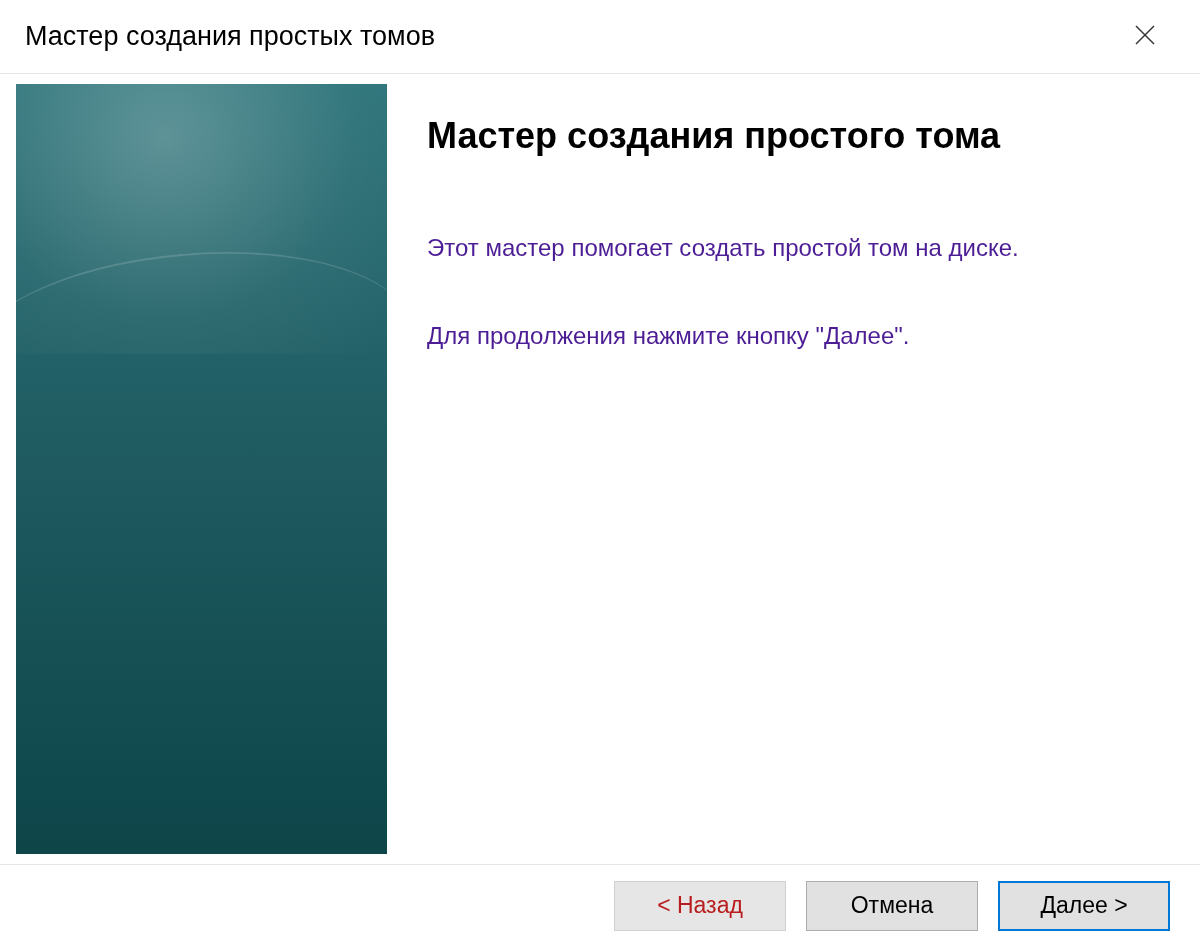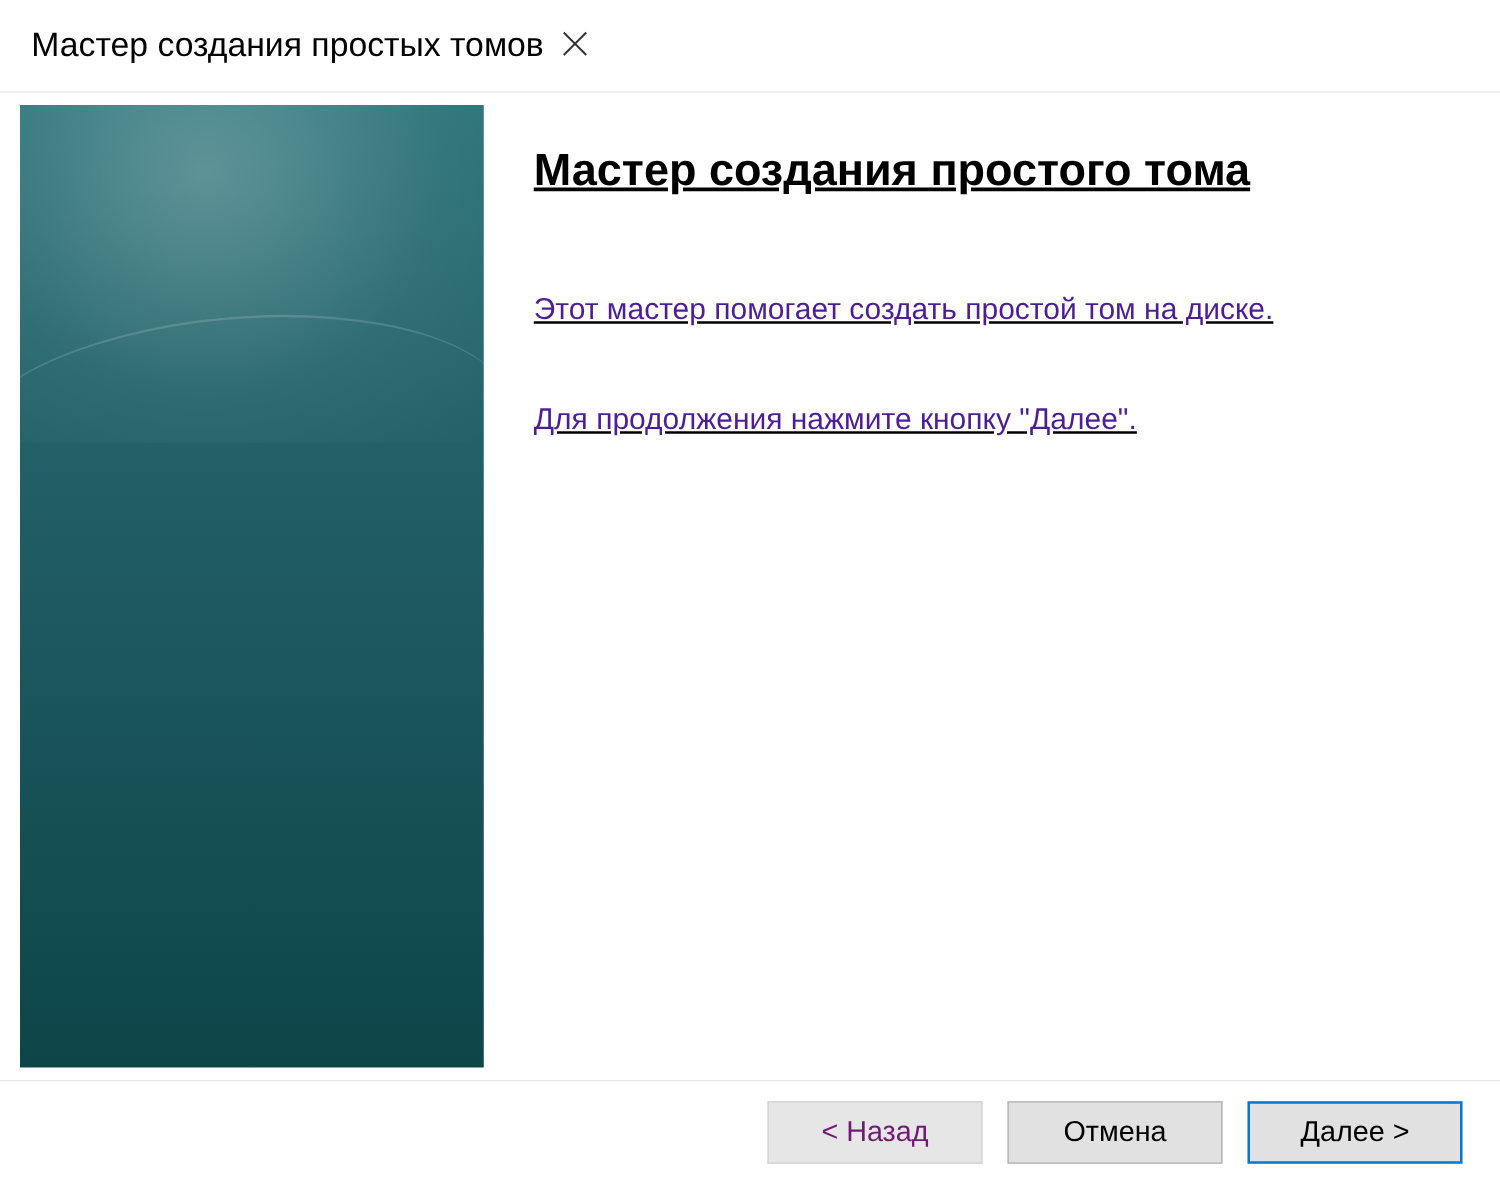--- a/index.html
+++ b/index.html
@@ -18,40 +18,40 @@
       width: 100%;
       height: 100%;
       display: flex;
       flex-direction: column;
       background: #ffffff;
     }
     .titlebar {
       height: 74px;
       display: flex;
       align-items: center;
+      justify-content: space-between;
       padding: 0 30px 0 25px;
       border-bottom: 1px solid #e5e5e5;
     }
     .title {
       font-size: 27px;
       color: #000000;
       font-weight: 400;
     }
     .close-btn {
       font-size: 28px;
       color: #555;
       cursor: pointer;
       padding: 8px 14px;
       font-weight: 300;
     }
     .body-area {
       flex: 1;
       display: flex;
       padding: 10px 25px 0 16px;
-      text-decoration: underline;
     }
     .side-banner {
       width: 371px;
       height: 770px;
       background: linear-gradient(180deg, #2a7278 0%, #1e5a60 50%, #0d4549 100%);
       position: relative;
       overflow: hidden;
       flex-shrink: 0;
     }
     .side-banner::before {
@@ -106,21 +106,21 @@
       height: 50px;
       min-width: 172px;
       font-size: 23px;
       color: #000000;
       background: #e1e1e1;
       border: 1px solid #adadad;
       cursor: pointer;
       font-family: inherit;
     }
     .btn.disabled {
-      color: #701a75;
+      color: #b91c1c;
       background: #e6e6e6;
       border: 1px solid #d0d0d0;
       cursor: default;
     }
     .btn.primary {
       border: 2px solid #0078d7;
       background: #e1e1e1;
     }
   </style>
 </head>

